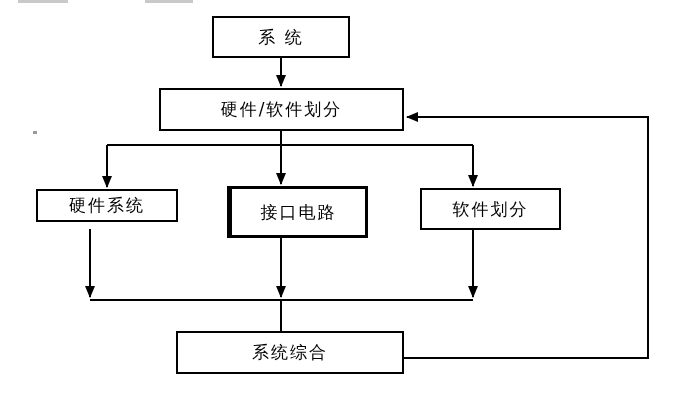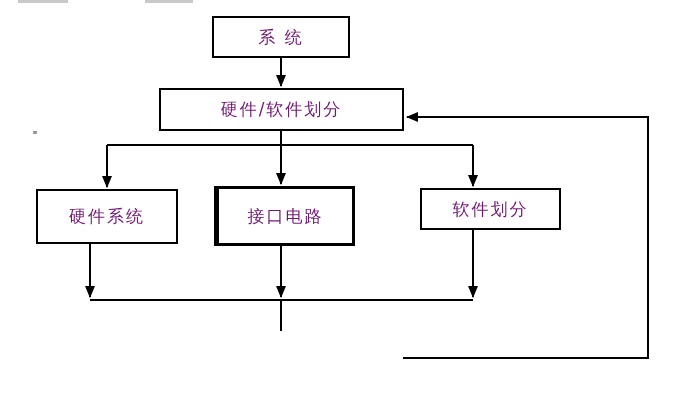--- a/index.html
+++ b/index.html
@@ -23,30 +23,30 @@
     height: 400px;
   }
   .node {
     position: absolute;
     box-sizing: border-box;
     border: 2px solid #000000;
     background: #ffffff;
     display: flex;
     align-items: center;
     justify-content: center;
-    color: #701a75;
+    color: #000000;
     font-size: 17px;
     letter-spacing: 2px;
     white-space: pre;
     line-height: 1;
   }
   .node-system    { left: 212px; top: 16px;  width: 138px; height: 42px; }
   .node-partition { left: 159px; top: 88px;  width: 245px; height: 43px; text-align: right; }
-  .node-hardware  { left: 36px;  top: 189px; width: 142px; height: 55px; }
-  .node-interface { left: 214px; top: 186px; width: 141px; height: 60px;
+  .node-hardware  { left: 36px;  top: 189px; width: 142px; height: 33px; }
+  .node-interface { left: 227px; top: 186px; width: 141px; height: 52px;
                     border-width: 3px; border-left-width: 5px; }
   .node-software  { left: 420px; top: 188px; width: 141px; height: 42px; }
   .node-synthesis { left: 176px; top: 331px; width: 228px; height: 43px; }
   .stray {
     position: absolute;
     background: #c9c9c9;
   }
   .stray-a { left: 18px;  top: 0;     width: 50px; height: 3px; }
   .stray-b { left: 145px; top: 0;     width: 48px; height: 3px; }
   .stray-c { left: 33px;  top: 131px; width: 4px;  height: 3px; background: #9a9a9a; }
@@ -91,18 +91,21 @@
   </div>
 
   <div class="node node-interface">
     <span>接口电路</span>
   </div>
 
   <div class="node node-software">
     <span>软件划分</span>
   </div>
 
+  <div class="node node-synthesis">
+    <span>系统综合</span>
+  </div>
 
   <div class="stray stray-a"></div>
   <div class="stray stray-b"></div>
   <div class="stray stray-c"></div>
 
 </div>
 
 </body></html>

